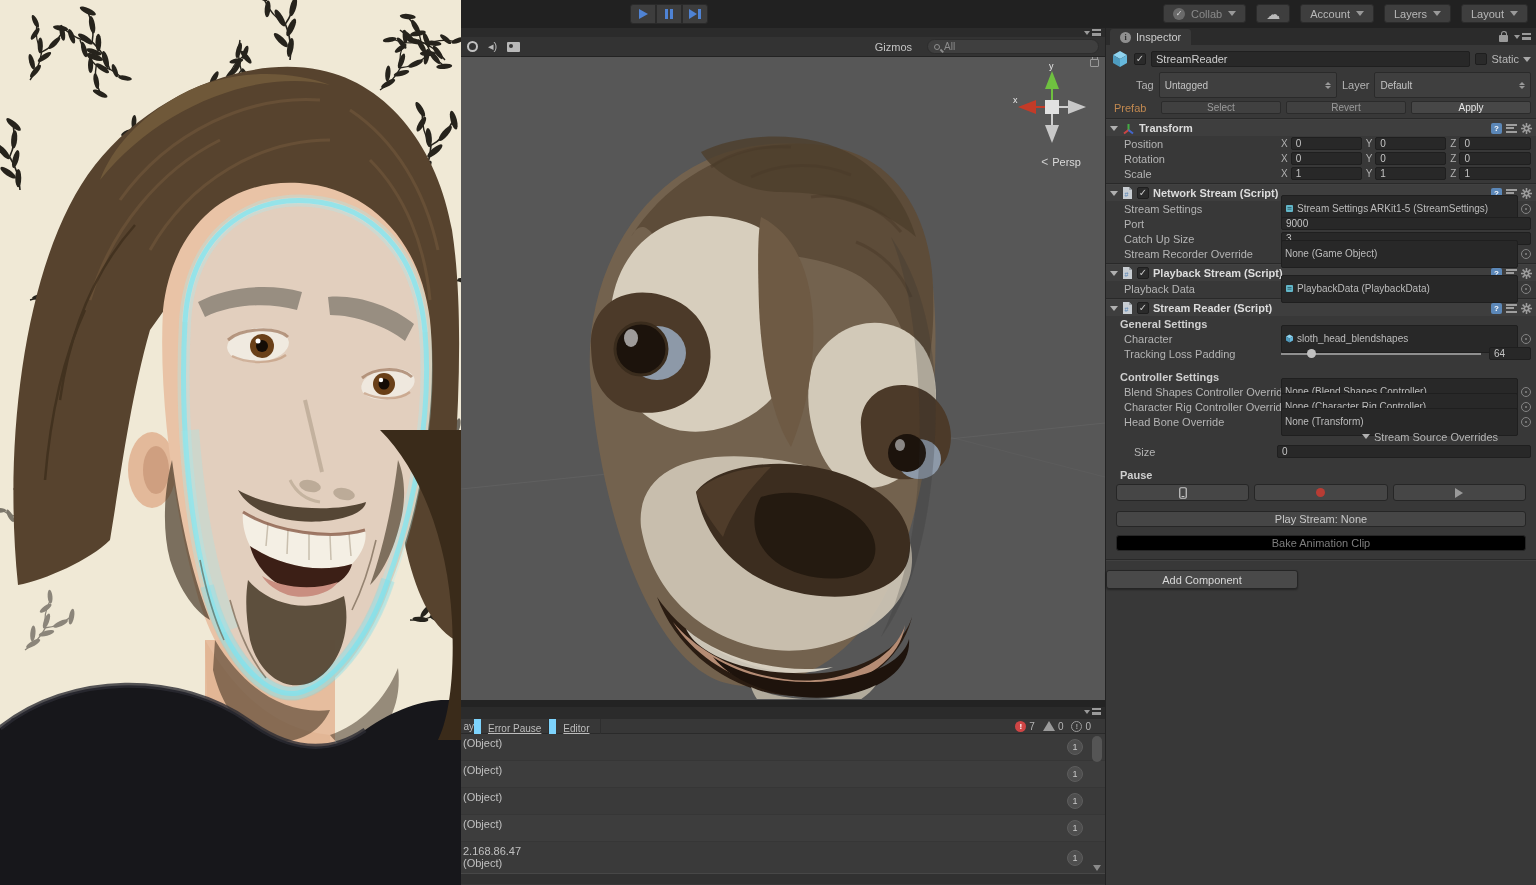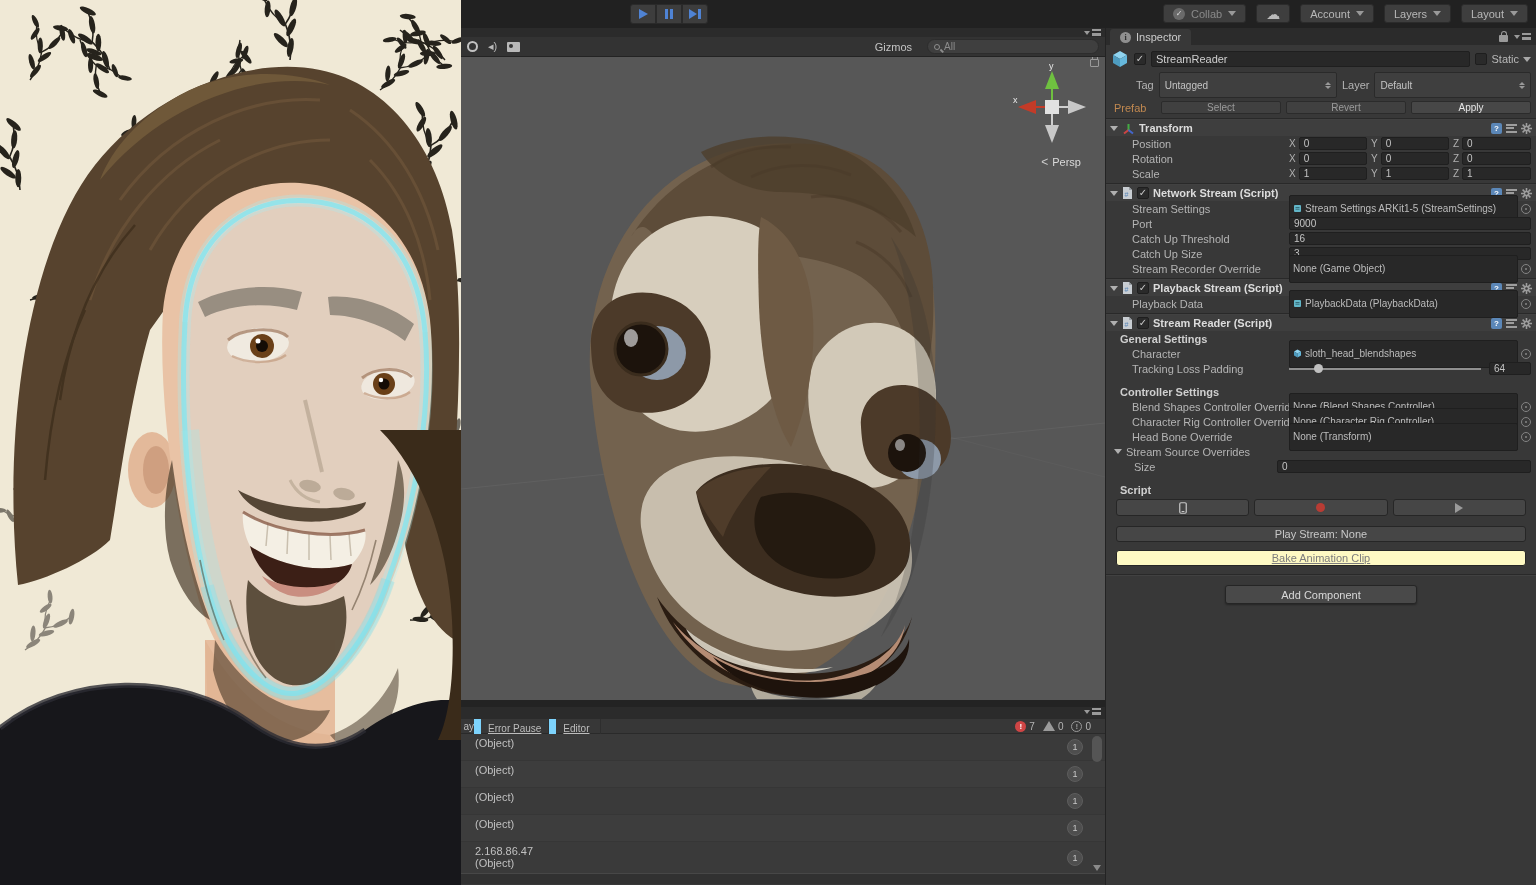--- a/index.html
+++ b/index.html
@@ -61,21 +61,21 @@
   .ct-clip { display:inline-block; width:11px; overflow:hidden; direction:rtl; white-space:nowrap; margin-left:2px; }
   .ct-btn { padding:0 7px; height:15px; display:flex; align-items:flex-end; gap:4px; border-left:7px solid #7dd3fc; border-right:1px solid #2e2e2e;text-decoration:underline; }
   .ct-counts { margin-left:auto; display:flex; align-items:center; gap:8px; padding-right:14px; font-size:10px; color:#b4b4b4; }
   .err-ico { width:11px; height:11px; border-radius:50%; background:#cf4545; color:#fff; font-size:8px; font-weight:bold;
     display:flex; align-items:center; justify-content:center; }
   .warn-ico { width:0; height:0; border-left:6px solid transparent; border-right:6px solid transparent; border-bottom:10px solid #9a9a9a; }
   .info-ico { width:11px; height:11px; border-radius:50%; border:1px solid #9a9a9a; color:#9a9a9a; font-size:8px; font-weight:bold;
     display:flex; align-items:center; justify-content:center; }
   .count-group { display:flex; align-items:center; gap:3px; }
   .console-rows { position:relative; height:139px; overflow:hidden; }
-  .crow { position:relative; padding:3px 0 0 14px; color:#c0c0c0; font-size:11px; line-height:12px; border-bottom:1px solid #363636; }
+  .crow { position:relative; padding:3px 0 0 2px; color:#c0c0c0; font-size:11px; line-height:12px; border-bottom:1px solid #363636; }
   .crow.h27 { height:27px; } .crow.h33 { height:33px; }
   .crow:nth-child(odd) { background:#3a3a3a; } .crow:nth-child(even) { background:#3d3d3d; }
   .crow .badge { position:absolute; right:22px; top:50%; margin-top:-8px; width:16px; height:16px; border-radius:50%;
     background:#4e4e4e; border:1px solid #5d5d5d; color:#c8c8c8; font-size:9px; display:flex; align-items:center; justify-content:center; }
   .console-vscroll { position:absolute; right:3px; top:0; bottom:0; width:12px; }
   .console-vscroll .thumb { position:absolute; right:0; top:2px; width:10px; height:26px; background:#555; border-radius:5px; }
   .console-vscroll .down { position:absolute; right:1px; bottom:2px; width:0; height:0;
     border-left:4px solid transparent; border-right:4px solid transparent; border-top:6px solid #8a8a8a; }
   .console-detail { height:11px; background:#313131; border-top:1px solid #474747; }
 
@@ -116,21 +116,21 @@
   .comp-header { height:16px; display:flex; align-items:center; gap:4px; padding:0 4px; background:#3e3e3e; }
   .fold { width:0; height:0; border-left:4px solid transparent; border-right:4px solid transparent; border-top:5px solid #b0b0b0; flex:none; }
   .comp-title { font-weight:bold; color:#dcdcdc; font-size:11px; }
   .hdr-icons { margin-left:auto; display:flex; align-items:center; gap:4px; }
   .help-ico { width:11px; height:11px; background:#5b87b8; border-radius:2px; color:#fff; font-size:8px; font-weight:bold;
     display:flex; align-items:center; justify-content:center; }
   .preset-ico { width:11px; height:9px; display:flex; flex-direction:column; justify-content:space-between; }
   .preset-ico i { display:block; height:2px; background:#9e9e9e; }
   .preset-ico i:nth-child(1){width:11px;} .preset-ico i:nth-child(2){width:8px;} .preset-ico i:nth-child(3){width:11px;}
 
-  .insp-row { display:flex; align-items:center; height:15px; padding:0 5px 0 26px; font-size:11px; color:#b4b4b4; }
+  .insp-row { display:flex; align-items:center; height:15px; padding:0 5px 0 18px; font-size:11px; color:#b4b4b4;justify-content:flex-end; }
   .insp-label { width:157px; flex:none; overflow:hidden; white-space:nowrap; }
   .textfield { flex:1; height:13px; background:#282828; border:1px solid #1f1f1f; border-radius:2px;
     display:flex; align-items:center; padding:0 4px; color:#c4c4c4; font-size:10px; }
   .objfield { flex:1; height:28px; background:#282828; border:1px solid #1f1f1f; border-radius:2px;
     display:flex; align-items:center; gap:3px; padding:0 3px; color:#bcbcbc; font-size:10px; overflow:hidden; white-space:nowrap; }
   .picker { flex:none; width:10px; height:10px; border-radius:50%; border:1px solid #848484; margin-left:3px; position:relative; }
   .picker::after { content:""; position:absolute; left:3px; top:3px; width:2px; height:2px; border-radius:50%; background:#848484; }
   .mini-cube { flex:none; }
   .axis-group { flex:1; display:flex; gap:4px; }
   .axis { flex:1; display:flex; align-items:center; gap:3px; }
@@ -140,22 +140,22 @@
   .slider-thumb { position:absolute; left:13%; top:-4px; width:9px; height:9px; border-radius:50%; background:#c0c0c0; }
   .slider-val { width:42px; flex:none; }
   .fold-row-arrow { width:0; height:0; border-left:4px solid transparent; border-right:4px solid transparent; border-top:5px solid #b0b0b0; margin-right:4px; }
   .remote-row { display:flex; gap:5px; padding:2px 10px; height:19px; }
   .remote-btn { flex:1; height:17px; background:#464646; border:1px solid #262626; border-radius:3px;
     display:flex; align-items:center; justify-content:center; }
   .rec-dot { width:9px; height:9px; border-radius:50%; background:#b83c34; }
   .play-gray { width:0; height:0; border-left:8px solid #9a9a9a; border-top:5px solid transparent; border-bottom:5px solid transparent; }
   .wide-btn { height:16px; margin:0 10px; background:#464646; border:1px solid #262626; border-radius:3px;
     color:#c8c8c8; font-size:11px; display:flex; align-items:center; justify-content:center; }
-  .wide-btn.disabled { color:#7d7d7d; background:#fef9c3;text-decoration:underline; }
-  .add-comp-wrap { display:flex; justify-content:center; margin-top:9px; }
+  .wide-btn.disabled { color:#7d7d7d; background:#000000; }
+  .add-comp-wrap { display:flex; margin-top:9px; }
   .add-comp { width:192px; height:19px; background:#494949; border:1px solid #252525; border-radius:3px;
     color:#d8d8d8; font-size:11px; display:flex; align-items:center; justify-content:center; box-shadow:0 1px 2px rgba(0,0,0,0.35); }
   .spacer8 { height:8px; } .spacer10 { height:10px; } .spacer2 { height:2px; }
 
   
   #webcam { position:absolute; left:0; top:0; width:461px; height:885px; z-index:10; }
 </style>
 </head>
 <body>
 
@@ -552,24 +552,20 @@
           </svg>
         <span>Stream Settings ARKit1-5 (StreamSettings)</span>
       </span>
       <span class="picker"></span>
     </div>
     <div class="insp-row">
       <span class="insp-label">Port</span>
       <span class="textfield">9000</span>
     </div>
     <div class="insp-row">
-      <span class="insp-label">Catch Up Threshold</span>
-      <span class="textfield">16</span>
-    </div>
-    <div class="insp-row">
       <span class="insp-label">Catch Up Size</span>
       <span class="textfield">3</span>
     </div>
     <div class="insp-row">
       <span class="insp-label">Stream Recorder Override</span>
       <span class="objfield">
         <span>None (Game Object)</span>
       </span>
       <span class="picker"></span>
     </div>
@@ -702,21 +698,21 @@
     </div>
     <div class="insp-row" style="padding-left:8px">
       <span class="fold-row-arrow"></span>
       <span class="insp-label">Stream Source Overrides</span>
     </div>
     <div class="insp-row" style="padding-left:28px">
       <span class="insp-label" style="width:143px">Size</span>
       <span class="textfield">0</span>
     </div>
     <div class="spacer8"></div>
-    <div class="section-h">Script</div>
+    <div class="section-h">Pause</div>
     <div class="remote-row">
       <span class="remote-btn">
         <svg width="8" height="12" viewBox="0 0 8 12">
             <rect x="0.75" y="0.75" width="6.5" height="10.5" rx="1.2" fill="none" stroke="#c8c8c8" stroke-width="1.2"></rect>
             <rect x="2.6" y="9" width="2.8" height="1" fill="#c8c8c8"></rect>
           </svg>
       </span>
       <span class="remote-btn">
           <span class="rec-dot"></span>
         </span>

